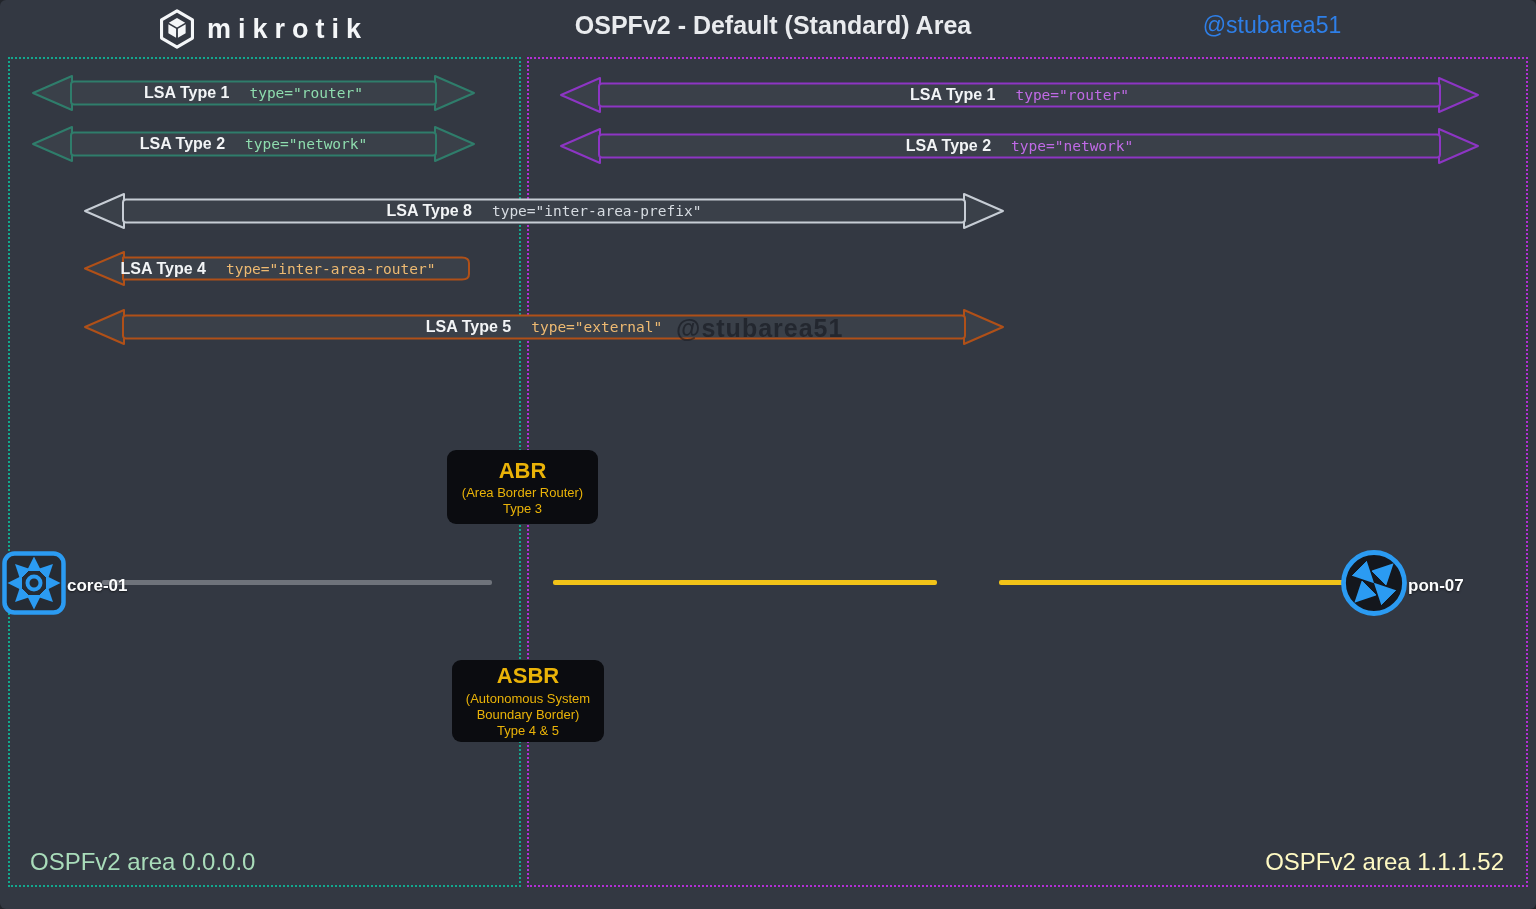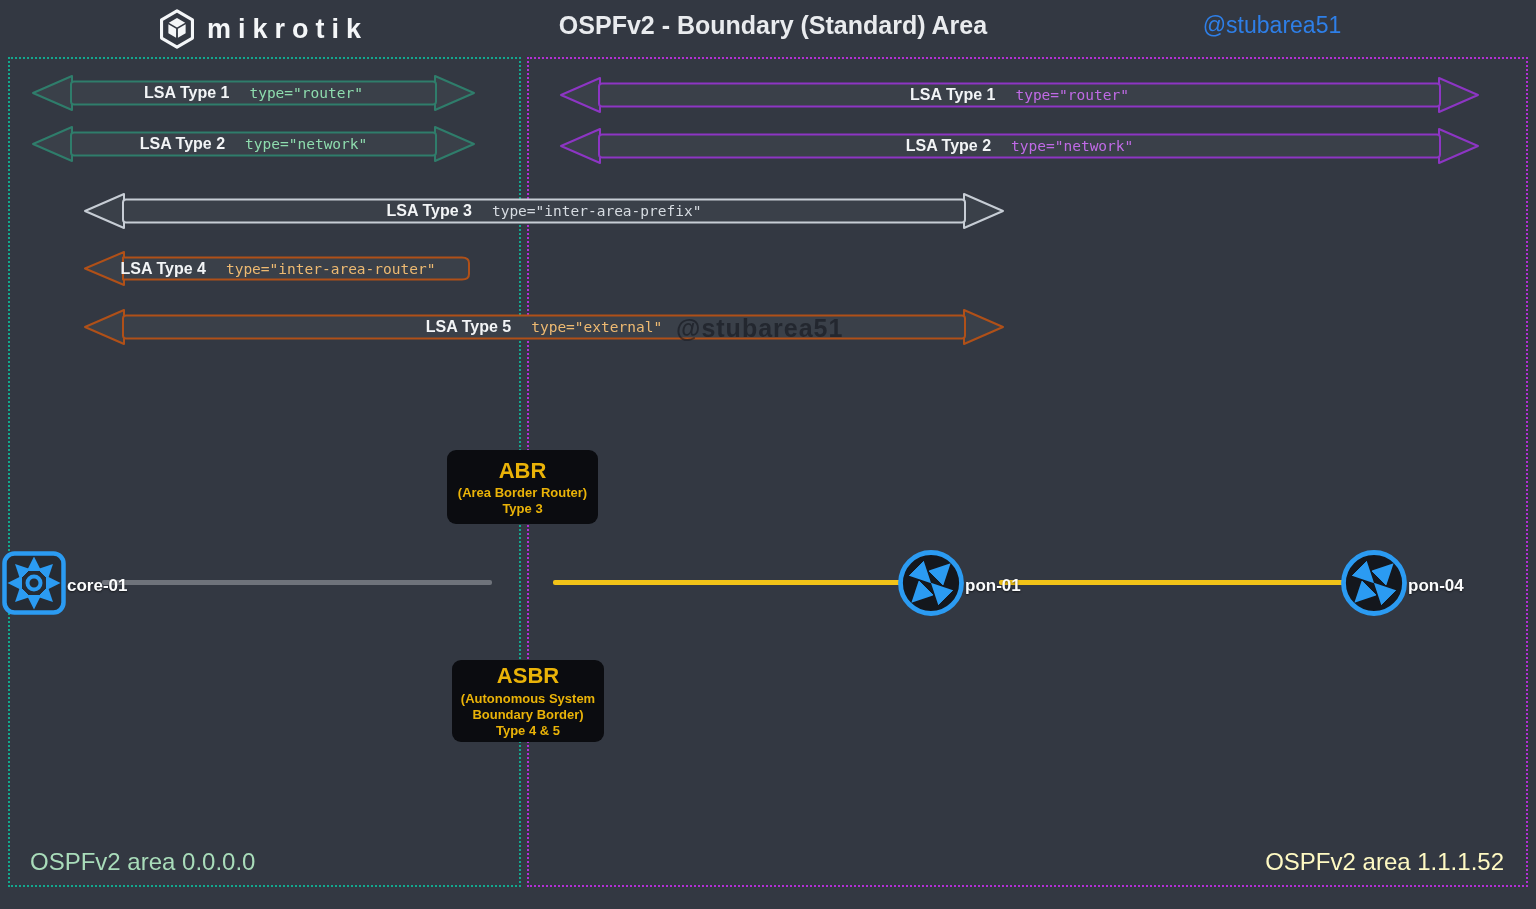--- a/index.html
+++ b/index.html
@@ -1,18 +1,18 @@
 <!DOCTYPE html>
 <html><head>
 <meta charset="utf-8">
 <style>
   html,body{margin:0;padding:0;background:#22252b;}
   .stage{
     position:relative;width:1536px;height:909px;overflow:hidden;
-    background:#333842;font-family:"Liberation Sans",sans-serif;
+    background:#333842;font-family:"Liberation Sans",sans-serif;border-radius:6px;
     -webkit-font-smoothing:antialiased;
   }
   
   .brand{position:absolute;left:158px;top:9px;display:flex;align-items:center;gap:11px;}
   .brand-text{color:#f4f6f8;font-size:27px;font-weight:bold;letter-spacing:7px;text-transform:lowercase;}
   .page-title{
     position:absolute;left:773px;top:11px;transform:translateX(-50%);
     color:#e9ebee;font-size:25px;font-weight:bold;white-space:nowrap;
   }
   .handle{
@@ -55,21 +55,21 @@
   
   .router{position:absolute;width:140px;display:flex;flex-direction:row;align-items:center;z-index:5;}
   .router-label{margin-top:6px;color:#fbfcfd;font-size:17px;font-weight:bold;text-shadow:0 1px 2px rgba(0,0,0,.6);}
   
   .callout{
     position:absolute;z-index:6;background:#0b0c10;border-radius:9px;
     display:flex;flex-direction:column;align-items:center;justify-content:center;
     color:#eab308;text-align:center;line-height:1.25;
   }
   .callout-title{font-size:22px;font-weight:bold;margin-bottom:1px;}
-  .callout-line{font-size:13px;font-weight:bold;}
+  .callout-line{font-size:13px;font-weight:normal;}
 </style>
 </head>
 <body>
 
 <div class="stage">
 
   <svg width="0" height="0" style="position:absolute" aria-hidden="true">
     <defs>
       <marker id="ah" markerWidth="4.6" markerHeight="4.6" refX="2.1" refY="2.3" orient="auto">
         <path d="M0,0 L4.6,2.3 L0,4.6 Z" fill="#2b9bf2"></path>
@@ -79,21 +79,21 @@
 
   <div class="brand">
     <svg width="38" height="40" viewBox="0 0 40 44">
       <polygon points="20,2 37,12 37,32 20,42 3,32 3,12" fill="none" stroke="#f4f6f8" stroke-width="3.4" stroke-linejoin="round"></polygon>
       <path d="M20,10 L29,15.2 L20,20.4 L11,15.2 Z" fill="#f4f6f8"></path>
       <path d="M10.5,16.8 L19,21.8 L19,31.6 L10.5,26.6 Z" fill="#f4f6f8"></path>
       <path d="M29.5,16.8 L21,21.8 L21,31.6 L29.5,26.6 Z" fill="#f4f6f8"></path>
     </svg>
     <span class="brand-text">mikrotik</span>
   </div>
-  <div class="page-title">OSPFv2 - Boundary (Standard) Area</div>
+  <div class="page-title">OSPFv2 - Default (Standard) Area</div>
   <div class="handle">@stubarea51</div>
 
   <div class="area-box area-left">
     <span class="area-label">OSPFv2 area 0.0.0.0</span>
   </div>
   <div class="area-box area-right">
     <span class="area-label">OSPFv2 area 1.1.1.52</span>
   </div>
 
   <div class="arrow" style="left:30px;top:74px;width:447px;height:38px">
@@ -144,21 +144,21 @@
     </div>
   </div>
 
   <div class="arrow" style="left:82px;top:192px;width:924px;height:38px">
     <svg width="924" height="38" viewBox="0 0 924 38">
       <path class="shape stk-silver" d="M42,2 L42,36 L3,19 Z"></path>
       <path class="shape stk-silver" d="M882,2 L882,36 L921,19 Z"></path>
       <rect class="shape stk-silver" x="41" y="7.5" width="842" height="23" rx="3"></rect>
     </svg>
     <div class="arrow-text">
-      <span class="lsa-label">LSA Type 3</span>
+      <span class="lsa-label">LSA Type 8</span>
       <span class="lsa-code code-silver">type="inter-area-prefix"</span>
     </div>
   </div>
 
   <div class="arrow" style="left:82px;top:250px;width:392px;height:37px">
     <svg width="392" height="37" viewBox="0 0 392 37">
       <path class="shape stk-orange" d="M42,2 L42,35 L3,18.5 Z"></path>
       <path class="shape stk-orange" d="M41,7.5 L380,7.5 Q387,7.5 387,13 L387,24 Q387,29.5 380,29.5 L41,29.5 Z"></path>
     </svg>
     <div class="arrow-text">
@@ -197,44 +197,32 @@
         <line x1="41.8" y1="24.2" x2="46.3" y2="19.7" marker-end="url(#ah)"></line>
         <line x1="24.2" y1="24.2" x2="19.7" y2="19.7" marker-end="url(#ah)"></line>
         <line x1="41.8" y1="41.8" x2="46.3" y2="46.3" marker-end="url(#ah)"></line>
         <line x1="24.2" y1="41.8" x2="19.7" y2="46.3" marker-end="url(#ah)"></line>
       </g>
     </svg>
     <div class="router-label">core-01</div>
   </div>
 
 
-  <div class="router" style="left:897px;top:549px">
-    <svg width="68" height="68" viewBox="0 0 68 68">
-      <circle cx="34" cy="34" r="30.5" fill="#14171d" stroke="#2b9bf2" stroke-width="4.8"></circle>
-      <g stroke="#2b9bf2" stroke-width="4.6">
-        <line x1="20" y1="20" x2="26" y2="26" marker-end="url(#ah)"></line>
-        <line x1="39.5" y1="28.5" x2="45.5" y2="22.5" marker-end="url(#ah)"></line>
-        <line x1="28.5" y1="39.5" x2="22.5" y2="45.5" marker-end="url(#ah)"></line>
-        <line x1="48" y1="48" x2="42" y2="42" marker-end="url(#ah)"></line>
-      </g>
-    </svg>
-    <div class="router-label">pon-01</div>
-  </div>
 
   <div class="router" style="left:1340px;top:549px">
     <svg width="68" height="68" viewBox="0 0 68 68">
       <circle cx="34" cy="34" r="30.5" fill="#14171d" stroke="#2b9bf2" stroke-width="4.8"></circle>
       <g stroke="#2b9bf2" stroke-width="4.6">
         <line x1="20" y1="20" x2="26" y2="26" marker-end="url(#ah)"></line>
         <line x1="39.5" y1="28.5" x2="45.5" y2="22.5" marker-end="url(#ah)"></line>
         <line x1="28.5" y1="39.5" x2="22.5" y2="45.5" marker-end="url(#ah)"></line>
         <line x1="48" y1="48" x2="42" y2="42" marker-end="url(#ah)"></line>
       </g>
     </svg>
-    <div class="router-label">pon-04</div>
+    <div class="router-label">pon-07</div>
   </div>
 
   <div class="callout" style="left:447px;top:450px;width:151px;height:74px">
     <div class="callout-title">ABR</div>
     <div class="callout-line">(Area Border Router)</div>
     <div class="callout-line">Type 3</div>
   </div>
 
   <div class="callout" style="left:452px;top:660px;width:152px;height:82px">
     <div class="callout-title">ASBR</div>

